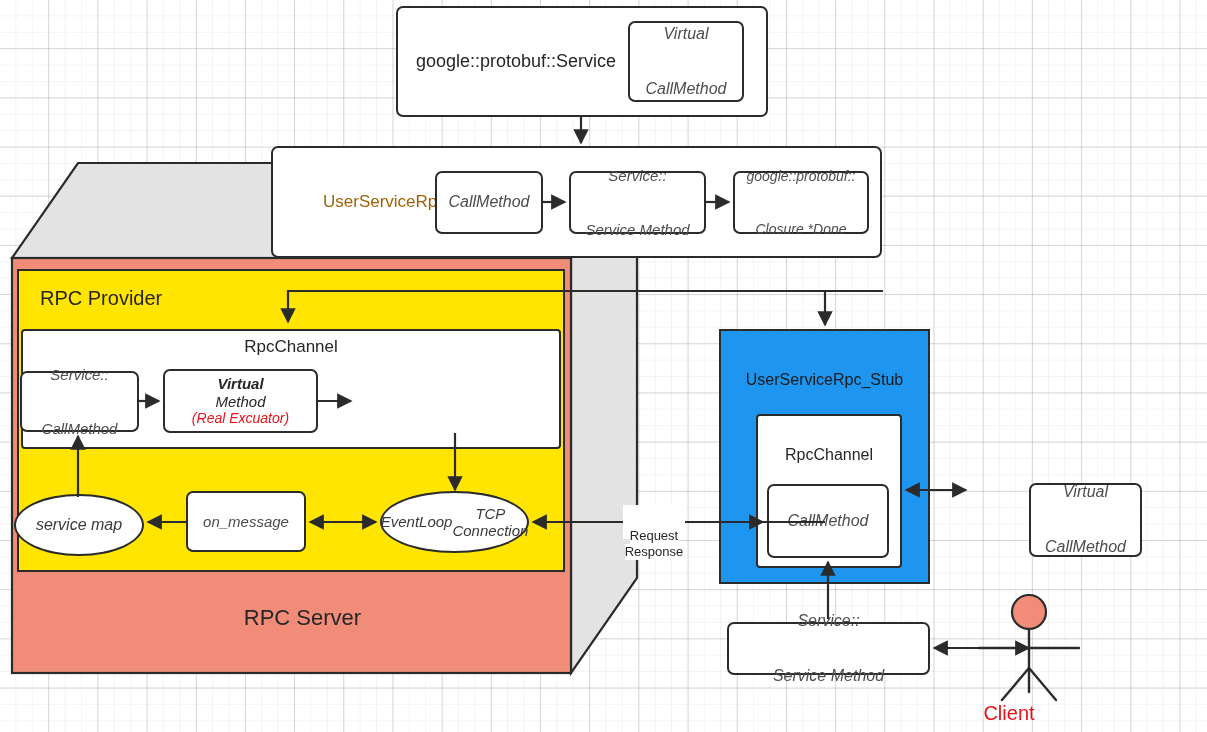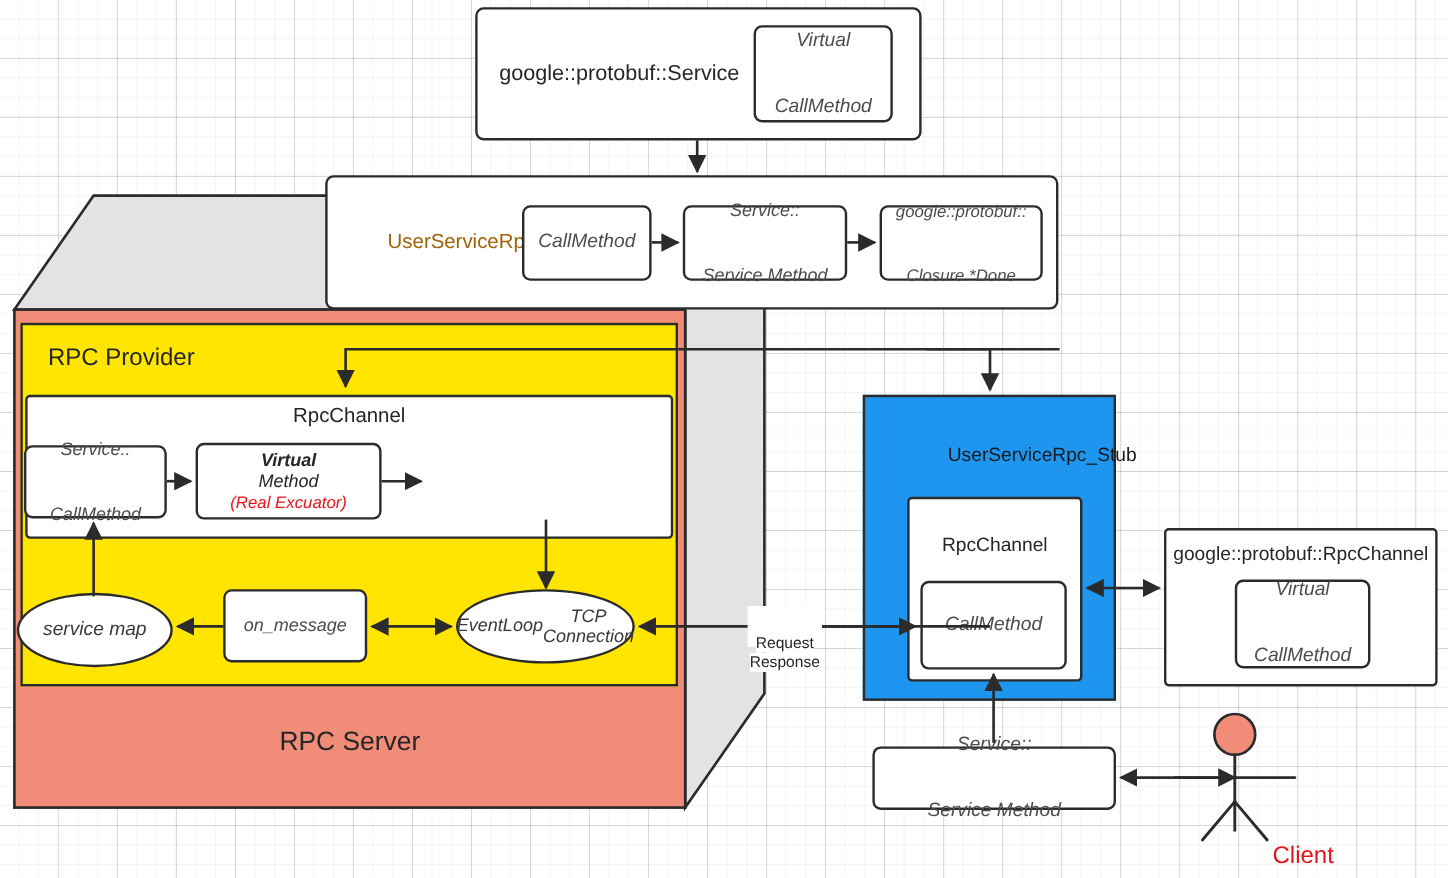--- a/index.html
+++ b/index.html
@@ -60,21 +60,21 @@
 
   <svg class="layer">
 
     <polygon points="12,258 78,163 637,163 571,258" fill="#E3E3E3" stroke="#2B2B2B" stroke-width="2.2"></polygon>
 
     <polygon points="571,258 637,163 637,578 571,673" fill="#E3E3E3" stroke="#2B2B2B" stroke-width="2.2"></polygon>
 
     <rect x="12" y="258" width="559" height="415" fill="#F08C78" stroke="#2B2B2B" stroke-width="2.2"></rect>
   </svg>
 
-  <div class="lbl t22" style="left:12px;top:590px;width:559px;height:56px;color:#262626;">RPC Server</div>
+  <div class="lbl t22" style="left:12px;top:590px;width:559px;height:56px;color:#262626;padding-left:11px;">RPC Server</div>
 
   <div class="abs" style="left:17px;top:269px;width:548px;height:303px;background:#FFE500;border:2px solid #2B2B2B;"></div>
   <div class="lbl t20" style="left:40px;top:283px;width:220px;height:30px;justify-content:flex-start;color:#262626;">RPC Provider</div>
 
   <div class="box sq" style="left:21px;top:329px;width:540px;height:120px;flex-direction:column;justify-content:flex-start;padding-top:6px;border-radius:4px;">
     <span class="t17">RpcChannel</span>
   </div>
 
   <div class="box t15 ital" style="left:20px;top:371px;width:119px;height:61px;flex-direction:column;">
     <span>Service::</span>
@@ -118,32 +118,29 @@
   <div class="box t15 ital" style="left:569px;top:171px;width:137px;height:63px;flex-direction:column;">
     <span>Service::</span>
     <span>Service Method</span>
   </div>
   <div class="box t14 ital" style="left:733px;top:171px;width:136px;height:63px;flex-direction:column;">
     <span>google::protobuf::</span>
     <span>Closure *Done</span>
   </div>
 
   <div class="abs" style="left:719px;top:329px;width:211px;height:255px;background:#1E96F0;border:2px solid #2B2B2B;"></div>
-  <div class="lbl t16" style="left:719px;top:368px;width:211px;height:24px;color:#1a1a1a;margin-left:44px;">UserServiceRpc_Stub</div>
+  <div class="lbl t16" style="left:719px;top:368px;width:211px;height:24px;color:#1a1a1a;">UserServiceRpc_Stub</div>
 
   <div class="box sq" style="left:756px;top:414px;width:146px;height:154px;flex-direction:column;justify-content:flex-start;padding-top:30px;border-radius:4px;">
     <span class="t16">RpcChannel</span>
   </div>
   <div class="box t16 ital" style="left:767px;top:484px;width:122px;height:74px;">
     <span>CallMethod</span>
   </div>
 
-  <div class="box sq" style="left:970px;top:440px;width:228px;height:132px;flex-direction:column;justify-content:flex-start;padding-top:12px;border-radius:4px;">
-    <span class="t16">google::protobuf::RpcChannel</span>
-  </div>
   <div class="box t16 ital" style="left:1029px;top:483px;width:113px;height:74px;flex-direction:column;">
     <span>Virtual</span>
     <span>CallMethod</span>
   </div>
 
   <div class="box t16 ital" style="left:727px;top:622px;width:203px;height:53px;flex-direction:column;">
     <span>Service::</span>
     <span>Service Method</span>
   </div>
 
@@ -199,15 +196,15 @@
         <line x1="1029" y1="668" x2="1056" y2="700"></line>
       </g>
     </g>
   </svg>
 
   <div class="lbl" style="left:623px;top:505px;width:62px;height:34px;flex-direction:column;background:#ffffff;">
     <span class="reqlbl" style="padding:0;margin-top:44px;">Request</span>
     <span class="reqlbl" style="padding:0;">Response</span>
   </div>
 
-  <div class="lbl t20 red" style="left:1040px;top:700px;width:92px;height:26px;">Client</div>
+  <div class="lbl t20 red" style="left:963px;top:700px;width:92px;height:26px;">Client</div>
 
 </div>
 
 </body></html>

